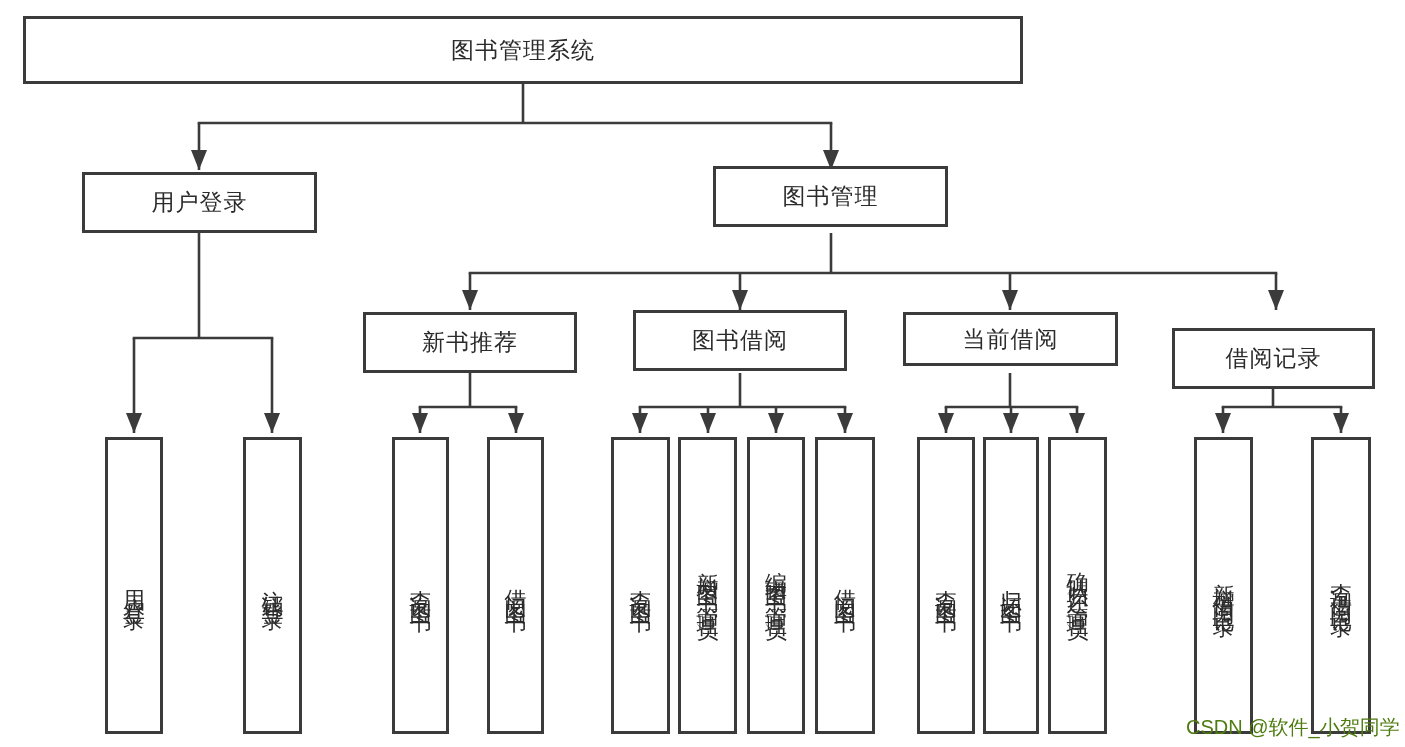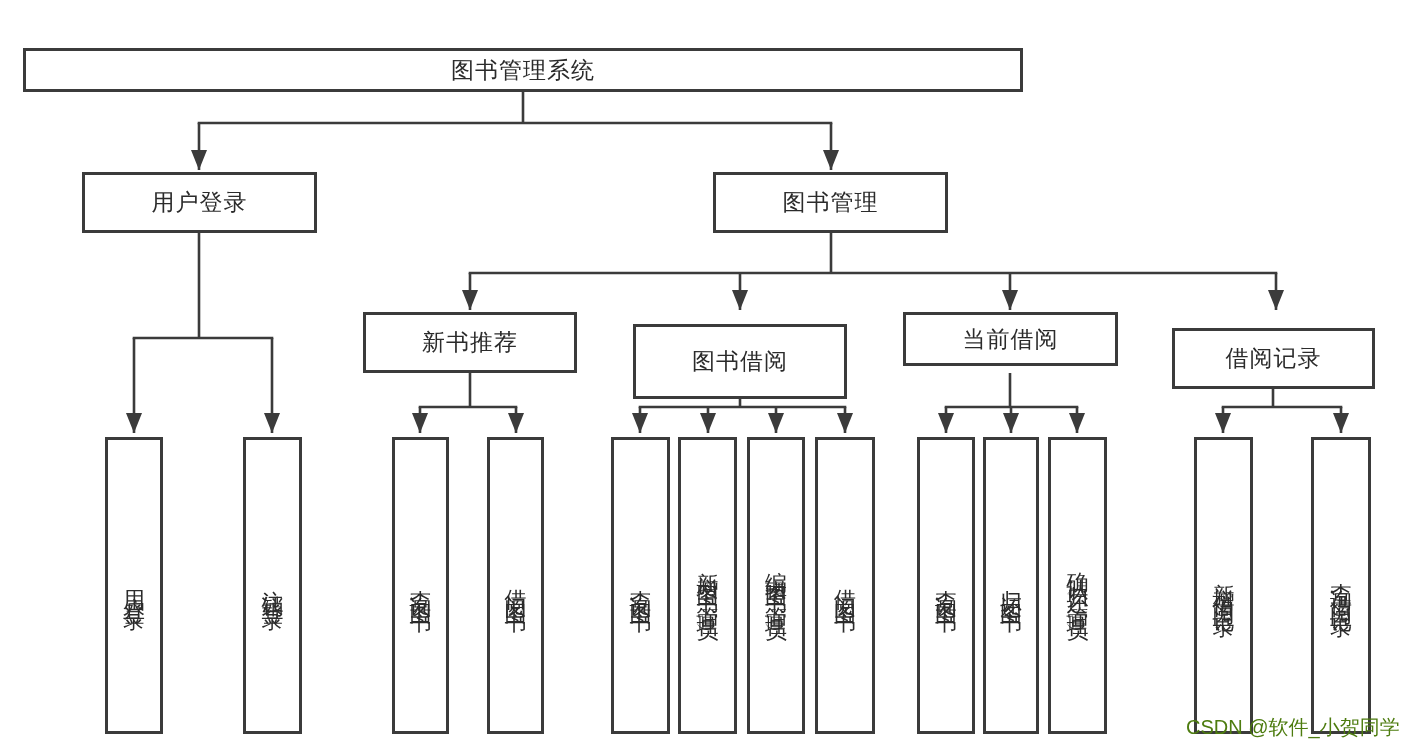--- a/index.html
+++ b/index.html
@@ -70,35 +70,35 @@
     <line x1="946" y1="407" x2="946" y2="433" marker-end="url(#ah)"></line>
     <line x1="1011" y1="407" x2="1011" y2="433" marker-end="url(#ah)"></line>
     <line x1="1077" y1="407" x2="1077" y2="433" marker-end="url(#ah)"></line>
 
     <line x1="1273" y1="373" x2="1273" y2="407"></line>
     <line x1="1221.7" y1="407" x2="1342.3" y2="407"></line>
     <line x1="1223" y1="407" x2="1223" y2="433" marker-end="url(#ah)"></line>
     <line x1="1341" y1="407" x2="1341" y2="433" marker-end="url(#ah)"></line>
   </svg>
 
-  <div class="node h-node" style="left:23px;top:16px;width:1000px;height:44px;margin-top:32px;">
+  <div class="node h-node" style="left:23px;top:16px;width:1000px;height:68px;">
     <span>图书管理系统</span>
   </div>
 
   <div class="node h-node" style="left:82px;top:172px;width:235px;height:61px;">
     <span>用户登录</span>
   </div>
-  <div class="node h-node" style="left:713px;top:172px;width:235px;height:61px;">
+  <div class="node h-node" style="left:713px;top:166px;width:235px;height:61px;">
     <span>图书管理</span>
   </div>
 
   <div class="node h-node" style="left:363px;top:312px;width:214px;height:61px;">
     <span>新书推荐</span>
   </div>
-  <div class="node h-node" style="left:633px;top:324px;width:214px;height:75px;">
+  <div class="node h-node" style="left:633px;top:310px;width:214px;height:61px;">
     <span>图书借阅</span>
   </div>
   <div class="node h-node" style="left:903px;top:312px;width:215px;height:54px;">
     <span>当前借阅</span>
   </div>
   <div class="node h-node" style="left:1172px;top:328px;width:203px;height:61px;">
     <span>借阅记录</span>
   </div>
 
   <div class="node v-node" style="left:105px;top:437px;width:58px;height:297px;">

